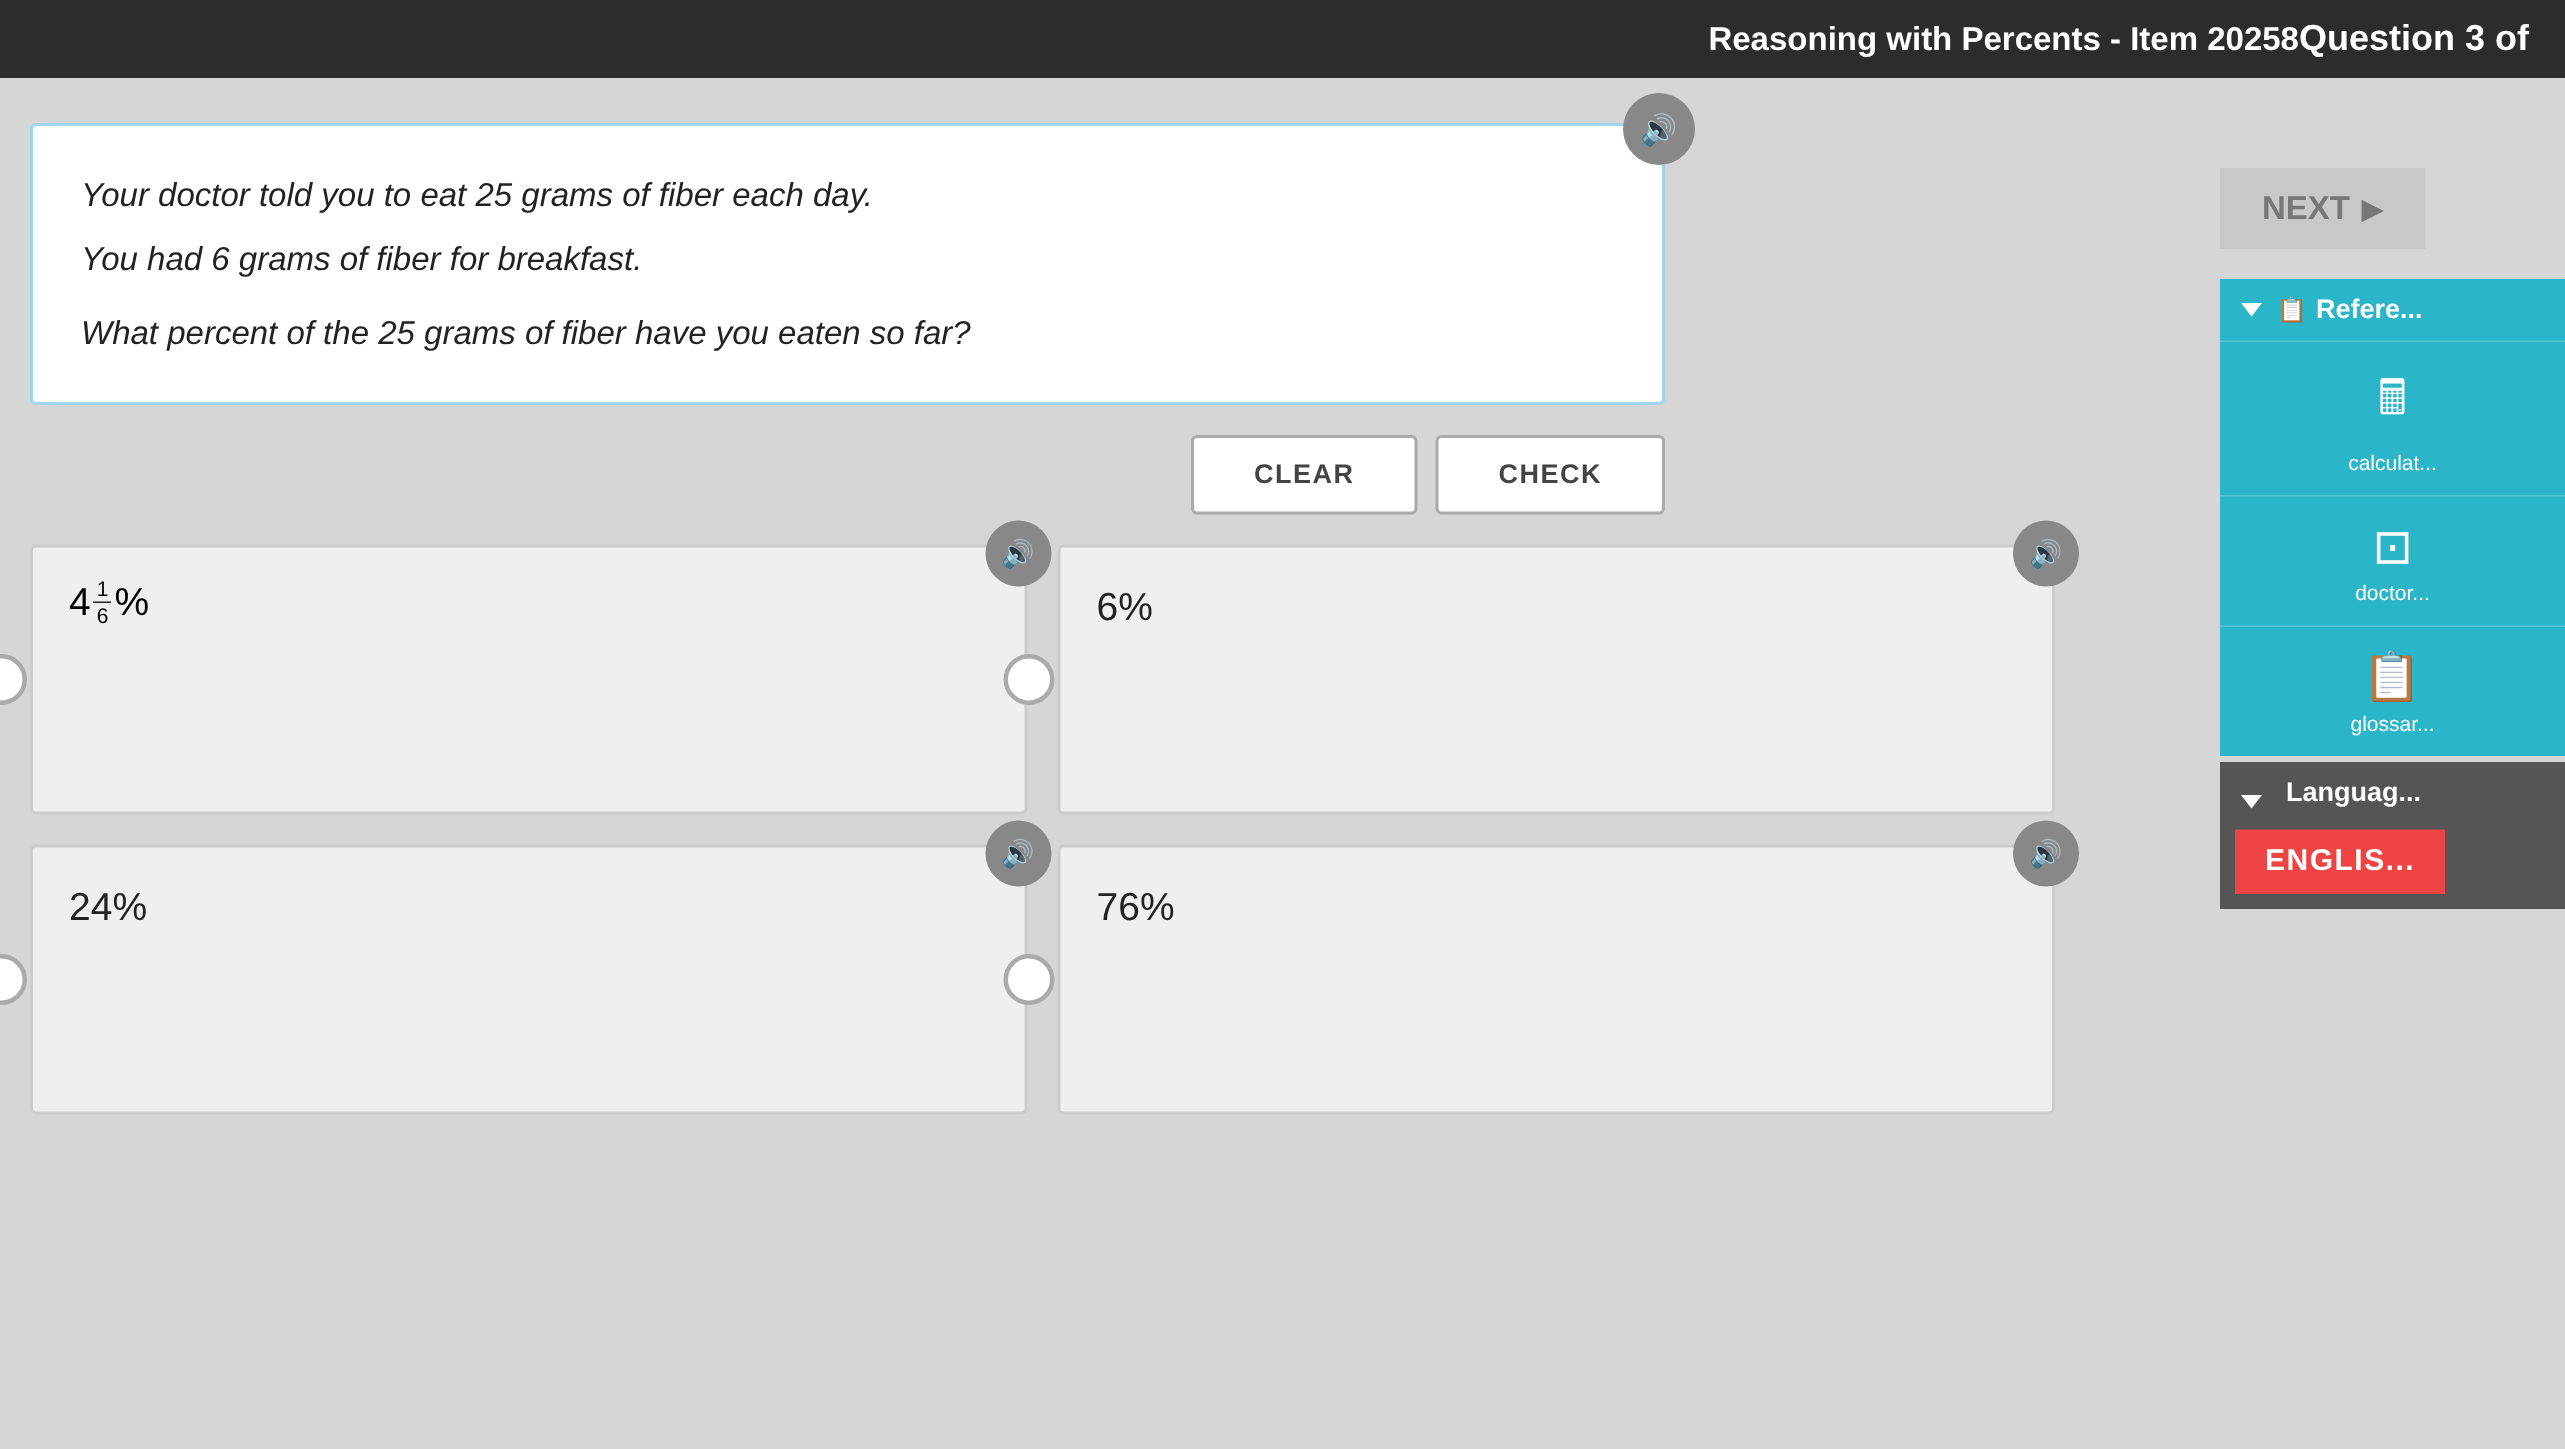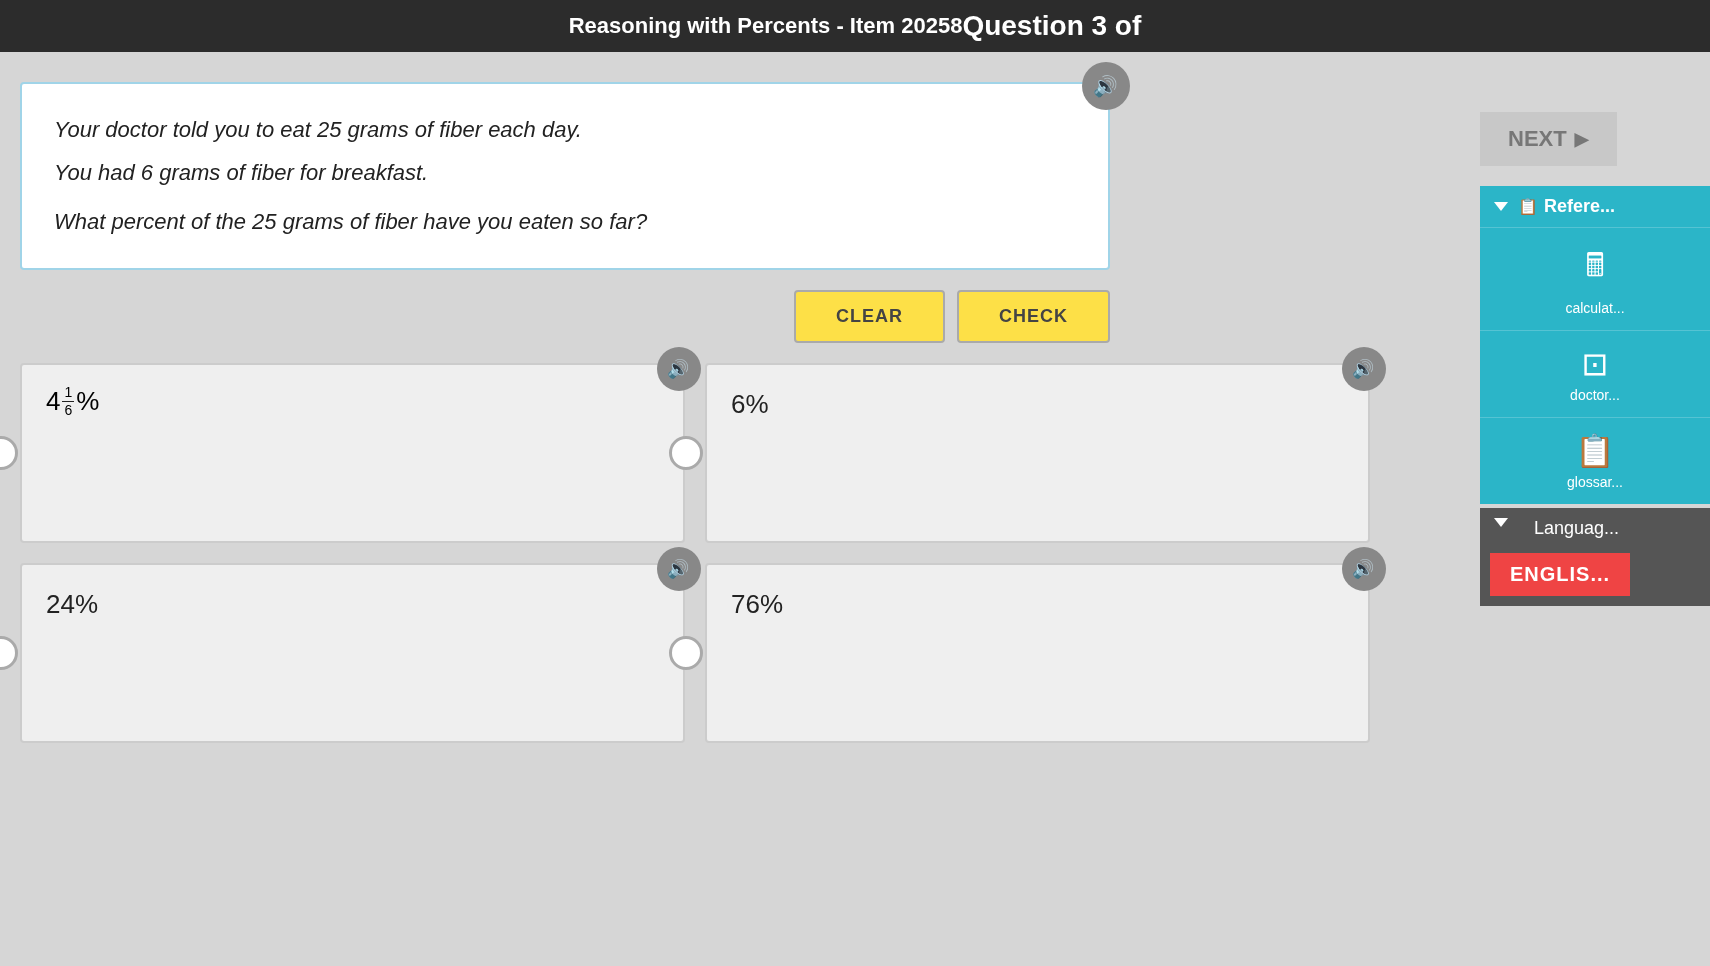--- a/index.html
+++ b/index.html
@@ -10,31 +10,31 @@
       min-height: 966px;
       overflow: hidden;
       position: relative;
     }
 
     
     .header {
       background: #2c2c2c;
       color: #fff;
       display: flex;
-      justify-content: center;
+      justify-content: flex-end;
       align-items: center;
       padding: 16px 24px;
       height: 52px;
     }
     .header-title {
       font-size: 22px;
       font-weight: bold;
     }
     .header-question {
-      font-size: 28px;
+      font-size: 24px;
       font-weight: bold;
     }
 
     
     .content-col {
       flex: 1;
       display: flex;
       flex-direction: column;
       gap: 20px;
       padding-right: 20px;
@@ -82,21 +82,21 @@
       display: flex;
       justify-content: flex-end;
       gap: 12px;
       max-width: 1090px;
     }
     .action-btn {
       padding: 14px 40px;
       font-size: 18px;
       font-weight: bold;
       border: 2px solid #aaa;
-      background: #fde047;
+      background: #ffffff;
       color: #444;
       border-radius: 4px;
       cursor: pointer;
       letter-spacing: 1px;
     }
 
     
     .choices-grid {
       display: grid;
       grid-template-columns: 1fr 1fr;
@@ -205,25 +205,25 @@
     }
 
     
     .language-panel {
       background: #555;
       color: #fff;
       margin-top: 4px;
     }
     .language-header {
       display: flex;
-      align-items: flex-start;
-      gap: 22px;
+      align-items: flex-end;
+      gap: 12px;
       padding: 10px 14px;
       font-size: 18px;
-      font-weight: normal;
+      font-weight: bold;
       cursor: pointer;
     }
     .language-btn {
       background: #ef4444;
       color: #fff;
       font-size: 20px;
       font-weight: bold;
       padding: 10px 20px;
       border: none;
       cursor: pointer;

